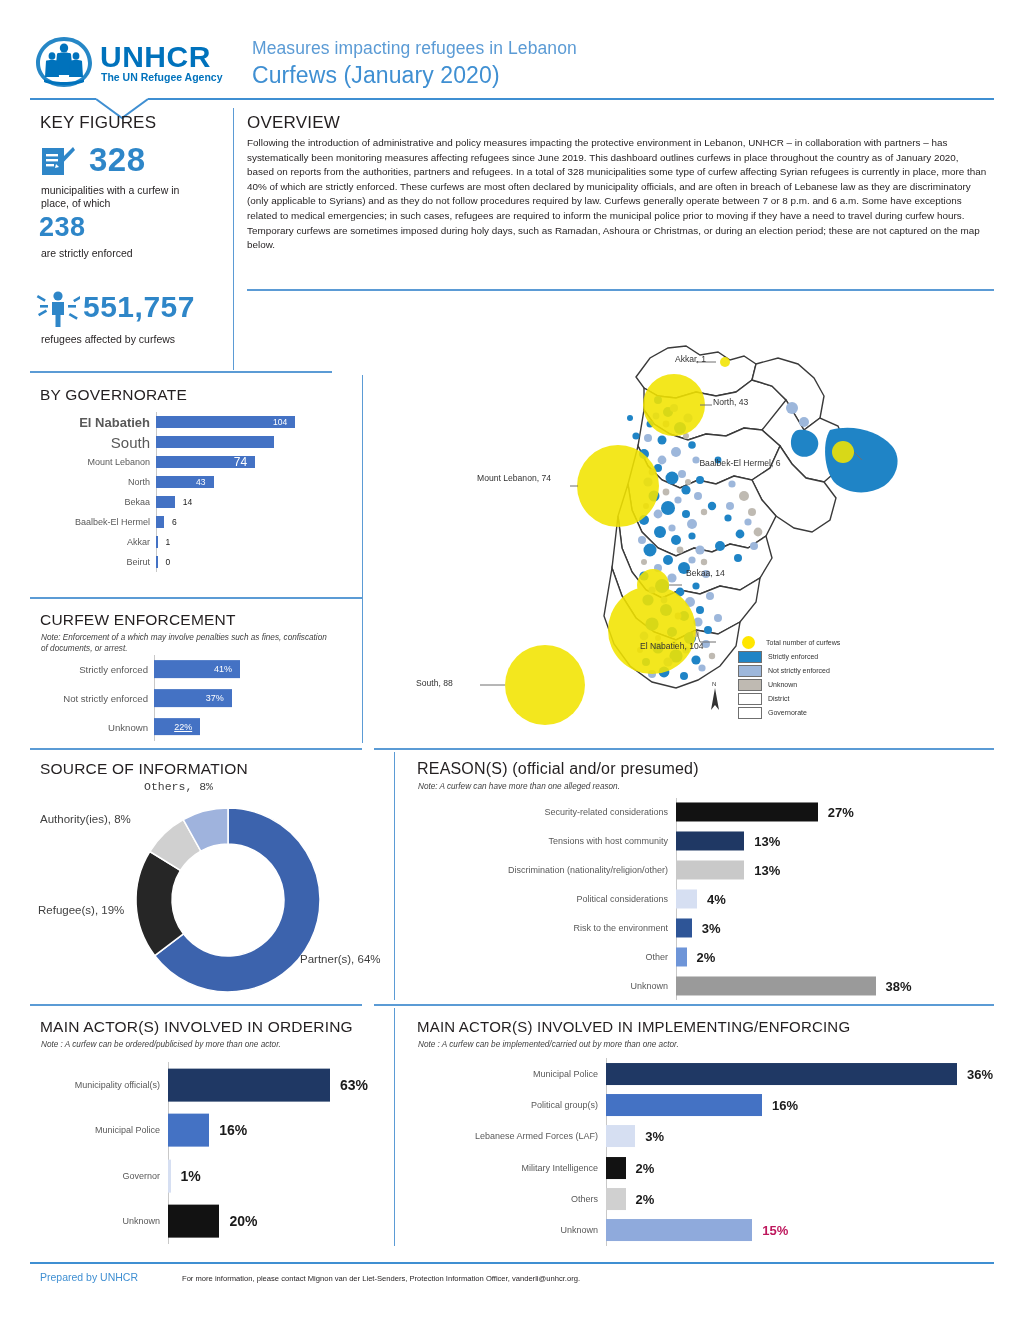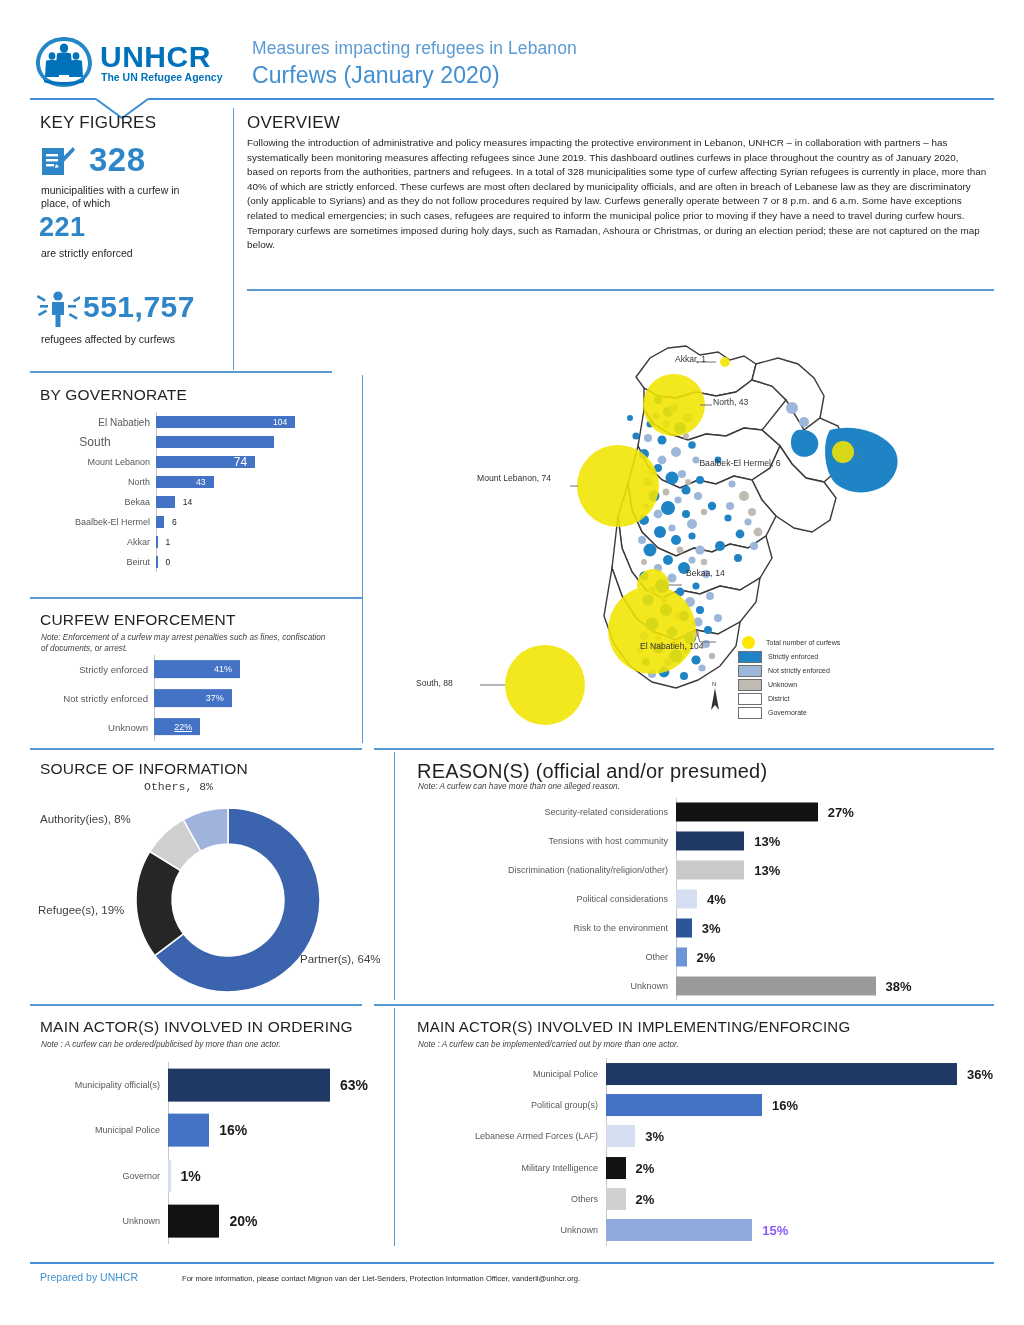--- a/index.html
+++ b/index.html
@@ -95,21 +95,21 @@
   <svg class="kf-icon" style="left:40px;top:146px;" width="36" height="32" viewBox="0 0 36 32">
     <rect x="2" y="2" width="22" height="27" fill="#2e86c8"></rect>
     <rect x="6" y="8" width="12" height="2.4" fill="#fff"></rect>
     <rect x="6" y="13" width="12" height="2.4" fill="#fff"></rect>
     <rect x="6" y="18" width="8" height="2.4" fill="#fff"></rect>
     <path d="M33 1 L35 4 L19 21 L15 22 L16 18 Z" fill="#2e86c8"></path>
     <path d="M15 22 L16 18 L19 21 Z" fill="#fff"></path>
   </svg>
   <div class="kf-num" style="left:89px;top:141px;font-size:33px;">328</div>
   <div class="kf-cap" style="left:41px;top:184px;width:168px;">municipalities with a curfew in place, of which</div>
-  <div class="kf-num" style="left:39px;top:212px;font-size:27px;">221</div>
+  <div class="kf-num" style="left:39px;top:212px;font-size:27px;">238</div>
   <div class="kf-cap" style="left:41px;top:247px;width:180px;">are strictly enforced</div>
 
   <svg class="kf-icon" style="left:36px;top:288px;" width="44" height="40" viewBox="0 0 44 40">
     <g fill="#2e86c8">
       <circle cx="22" cy="8" r="4.6"></circle>
       <path d="M16 14 h12 v13 h-3.5 v12 h-5 v-12 h-3.5 z"></path>
       <rect x="2" y="7" width="9" height="2.6" transform="rotate(30 2 7)"></rect>
       <rect x="2" y="26" width="9" height="2.6" transform="rotate(-30 2 26)"></rect>
       <rect x="34" y="9" width="9" height="2.6" transform="rotate(150 40 11)"></rect>
       <rect x="34" y="25" width="9" height="2.6" transform="rotate(30 34 25)"></rect>
@@ -126,26 +126,26 @@
   <div class="vdiv" style="left:233px;top:108px;height:262px;"></div>
 
   <div class="rule light" style="left:30px;top:371px;width:302px;height:1.6px;"></div>
 
   <div class="rule light" style="left:247px;top:289px;width:747px;height:1.6px;"></div>
 
   <div class="sect-title" style="left:40px;top:386px;font-size:15.5px;">BY GOVERNORATE</div>
   <div class="chart" id="chart-gov" style="left:40px;top:412px;width:290px;height:160px;">
       <div class="axis" style="left: 116px; top: 0px; height: 160px;"></div>
       <div class="row" style="height: 20px; position: absolute; left: 0px; top: 0px; width: 100%;">
-        <div class="lbl" style="right: 180px; width: 110px; font-size: 10px;">El Nabatieh</div>
+        <div class="lbl" style="right: 180px; width: 110px; font-size: 13px; font-weight: bold;">El Nabatieh</div>
         <div class="bar" style="left: 116px; width: 139.286px; height: 12px; background: rgb(68, 114, 196);"></div>
         <div class="val" style="left: 247.286px; transform: translate(-100%, -50%); color: rgb(255, 255, 255); font-size: 8.5px;">104</div>
       </div>
       <div class="row" style="height: 20px; position: absolute; left: 0px; top: 20px; width: 100%;">
-        <div class="lbl" style="right: 180px; width: 110px; font-size: 12px; text-align: center;">South</div>
+        <div class="lbl" style="right: 180px; width: 110px; font-size: 15px;">South</div>
         <div class="bar" style="left: 116px; width: 117.857px; height: 12px; background: rgb(68, 114, 196);"></div>
         <div class="val" style="left: 225.857px; transform: translate(-100%, -50%); color: rgb(255, 255, 255); font-size: 8.5px; margin-top: 34px;">88</div>
       </div>
       <div class="row" style="height: 20px; position: absolute; left: 0px; top: 40px; width: 100%;">
         <div class="lbl" style="right: 180px; width: 110px; font-size: 9px;">Mount Lebanon</div>
         <div class="bar" style="left: 116px; width: 99.1071px; height: 12px; background: rgb(68, 114, 196);"></div>
         <div class="val" style="left: 207.107px; transform: translate(-100%, -50%); color: rgb(255, 255, 255); font-size: 12px;">74</div>
       </div>
       <div class="row" style="height: 20px; position: absolute; left: 0px; top: 60px; width: 100%;">
         <div class="lbl" style="right: 180px; width: 110px; font-size: 9px;">North</div>
@@ -170,21 +170,21 @@
       <div class="row" style="height: 20px; position: absolute; left: 0px; top: 140px; width: 100%;">
         <div class="lbl" style="right: 180px; width: 110px; font-size: 9px;">Beirut</div>
         <div class="bar" style="left: 116px; width: 1.5px; height: 12px; background: rgb(68, 114, 196);"></div>
         <div class="val" style="left: 125.5px; color: rgb(26, 26, 26); font-size: 8.5px;">0</div>
       </div>
     </div>
 
   <div class="rule light" style="left:30px;top:597px;width:332px;height:1.6px;"></div>
 
   <div class="sect-title" style="left:40px;top:611px;font-size:15.5px;">CURFEW ENFORCEMENT</div>
-  <div class="sect-note" style="left:41px;top:632px;width:290px;">Note: Enforcement of a curfew may arrest penalties such as fines, confiscation of documents, or arrest.</div>
+  <div class="sect-note" style="left:41px;top:632px;width:290px;">Note: Enforcement of a which may involve penalties such as fines, confiscation of documents, or arrest.</div>
   <div class="chart" id="chart-enf" style="left:40px;top:655px;width:290px;height:86px;">
       <div class="axis" style="left: 114px; top: 0px; height: 86px;"></div>
       <div class="row" style="height: 28.6667px; position: absolute; left: 0px; top: 0px; width: 100%;">
         <div class="lbl" style="right: 182px; width: 108px; font-size: 9.6px;">Strictly enforced</div>
         <div class="bar" style="left: 114px; width: 86.1px; height: 17.7733px; background: rgb(68, 114, 196);"></div>
         <div class="val" style="left: 192.1px; transform: translate(-100%, -50%); color: rgb(255, 255, 255); font-size: 9px;">41%</div>
       </div>
       <div class="row" style="height: 28.6667px; position: absolute; left: 0px; top: 28.6667px; width: 100%;">
         <div class="lbl" style="right: 182px; width: 108px; font-size: 9.6px;">Not strictly enforced</div>
         <div class="bar" style="left: 114px; width: 77.7px; height: 17.7733px; background: rgb(68, 114, 196);"></div>
@@ -401,21 +401,21 @@
         <path d="M 26.789910671163412 155.7160912166653 A 92 92 0 0 1 21.825260444644655 51.49525697983381 L 52.41537592282718 70.47537381381188 A 56 56 0 0 0 55.43733693027338 133.9141424797093 Z" fill="#262626" stroke="#ffffff" stroke-width="1.5"></path>
         <path d="M 21.825260444644655 51.49525697983381 A 92 92 0 0 1 55.26990027875687 19.60585730957979 L 72.77298277837374 51.064434884092044 A 56 56 0 0 0 52.41537592282718 70.47537381381188 Z" fill="#d0d0d0" stroke="#ffffff" stroke-width="1.5"></path>
         <path d="M 55.26990027875687 19.60585730957979 A 92 92 0 0 1 99.99999999999999 8 L 99.99999999999999 44 A 56 56 0 0 0 72.77298277837374 51.064434884092044 Z" fill="#9fb3dd" stroke="#ffffff" stroke-width="1.5"></path>
       </svg>
   </div>
   <div class="donut-lbl" style="left:144px;top:780px;font-family:Liberation Mono, monospace;">Others, 8%</div>
   <div class="donut-lbl" style="left:40px;top:812px;">Authority(ies), 8%</div>
   <div class="donut-lbl" style="left:38px;top:903px;">Refugee(s), 19%</div>
   <div class="donut-lbl" style="left:300px;top:952px;">Partner(s), 64%</div>
 
-  <div class="sect-title" style="left:417px;top:760px;font-size:20px;">REASON(S) (official and/or presumed)</div>
+  <div class="sect-title" style="left:417px;top:760px;font-size:16px;">REASON(S) (official and/or presumed)</div>
   <div class="sect-note" style="left:418px;top:781px;width:520px;">Note: A curfew can have more than one alleged reason.</div>
   <div class="chart" id="chart-reasons" style="left:418px;top:798px;width:560px;height:202px;">
       <div class="axis" style="left: 258px; top: 0px; height: 202px;"></div>
       <div class="row" style="height: 28.8571px; position: absolute; left: 0px; top: 0px; width: 100%;">
         <div class="lbl" style="right: 310px; width: 250px; font-size: 9px;">Security-related considerations</div>
         <div class="bar" style="left: 258px; width: 141.75px; height: 19.0457px; background: rgb(18, 18, 18);"></div>
         <div class="val" style="left: 409.75px; color: rgb(26, 26, 26); font-size: 13px; font-weight: bold;">27%</div>
       </div>
       <div class="row" style="height: 28.8571px; position: absolute; left: 0px; top: 28.8571px; width: 100%;">
         <div class="lbl" style="right: 310px; width: 250px; font-size: 9px;">Tensions with host community</div>
@@ -504,21 +504,21 @@
         <div class="val" style="left: 217.5px; color: rgb(26, 26, 26); font-size: 13px; font-weight: bold;">2%</div>
       </div>
       <div class="row" style="height: 31.3333px; position: absolute; left: 0px; top: 125.333px; width: 100%;">
         <div class="lbl" style="right: 380px; width: 180px; font-size: 9px;">Others</div>
         <div class="bar" style="left: 188px; width: 19.5px; height: 21.9333px; background: rgb(208, 208, 208);"></div>
         <div class="val" style="left: 217.5px; color: rgb(26, 26, 26); font-size: 13px; font-weight: bold;">2%</div>
       </div>
       <div class="row" style="height: 31.3333px; position: absolute; left: 0px; top: 156.667px; width: 100%;">
         <div class="lbl" style="right: 380px; width: 180px; font-size: 9px;">Unknown</div>
         <div class="bar" style="left: 188px; width: 146.25px; height: 21.9333px; background: rgb(143, 170, 220);"></div>
-        <div class="val" style="left: 344.25px; color: #8b5cf6; font-size: 13px; font-weight: bold;">15%</div>
+        <div class="val" style="left: 344.25px; color: #be185d; font-size: 13px; font-weight: bold;">15%</div>
       </div>
     </div>
 
   <div class="vdiv" style="left:394px;top:1008px;height:238px;"></div>
 
   <div class="rule" style="left:30px;top:1262px;width:964px;height:1.6px;"></div>
   <div class="footer-prep">Prepared by UNHCR</div>
   <div class="footer-txt">For more information, please contact Mignon van der Liet-Senders, Protection Information Officer, vanderli@unhcr.org.</div>
 
 </div>

